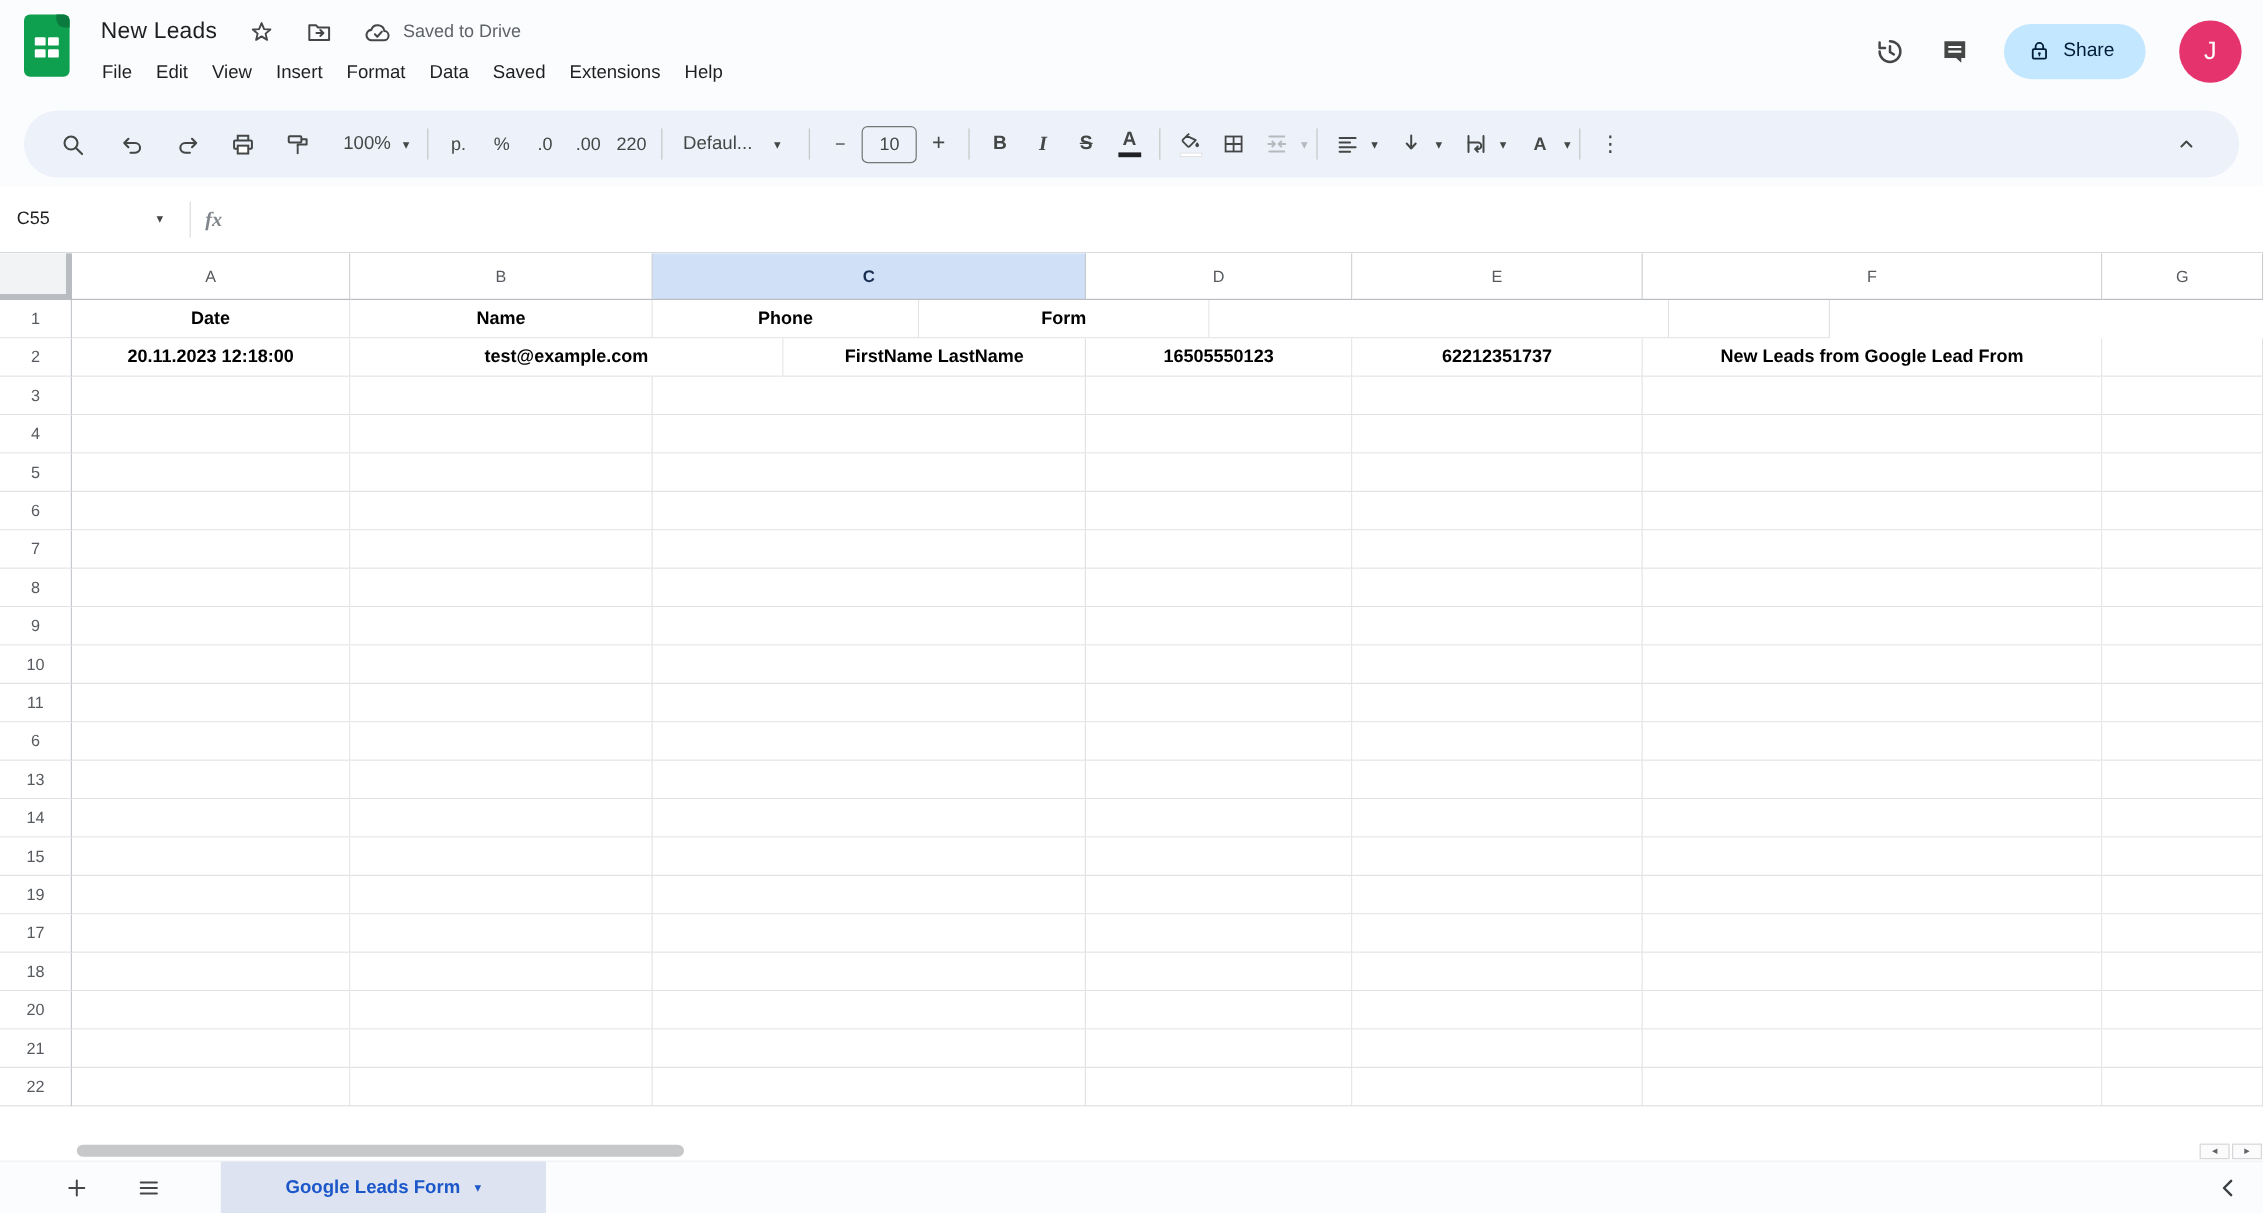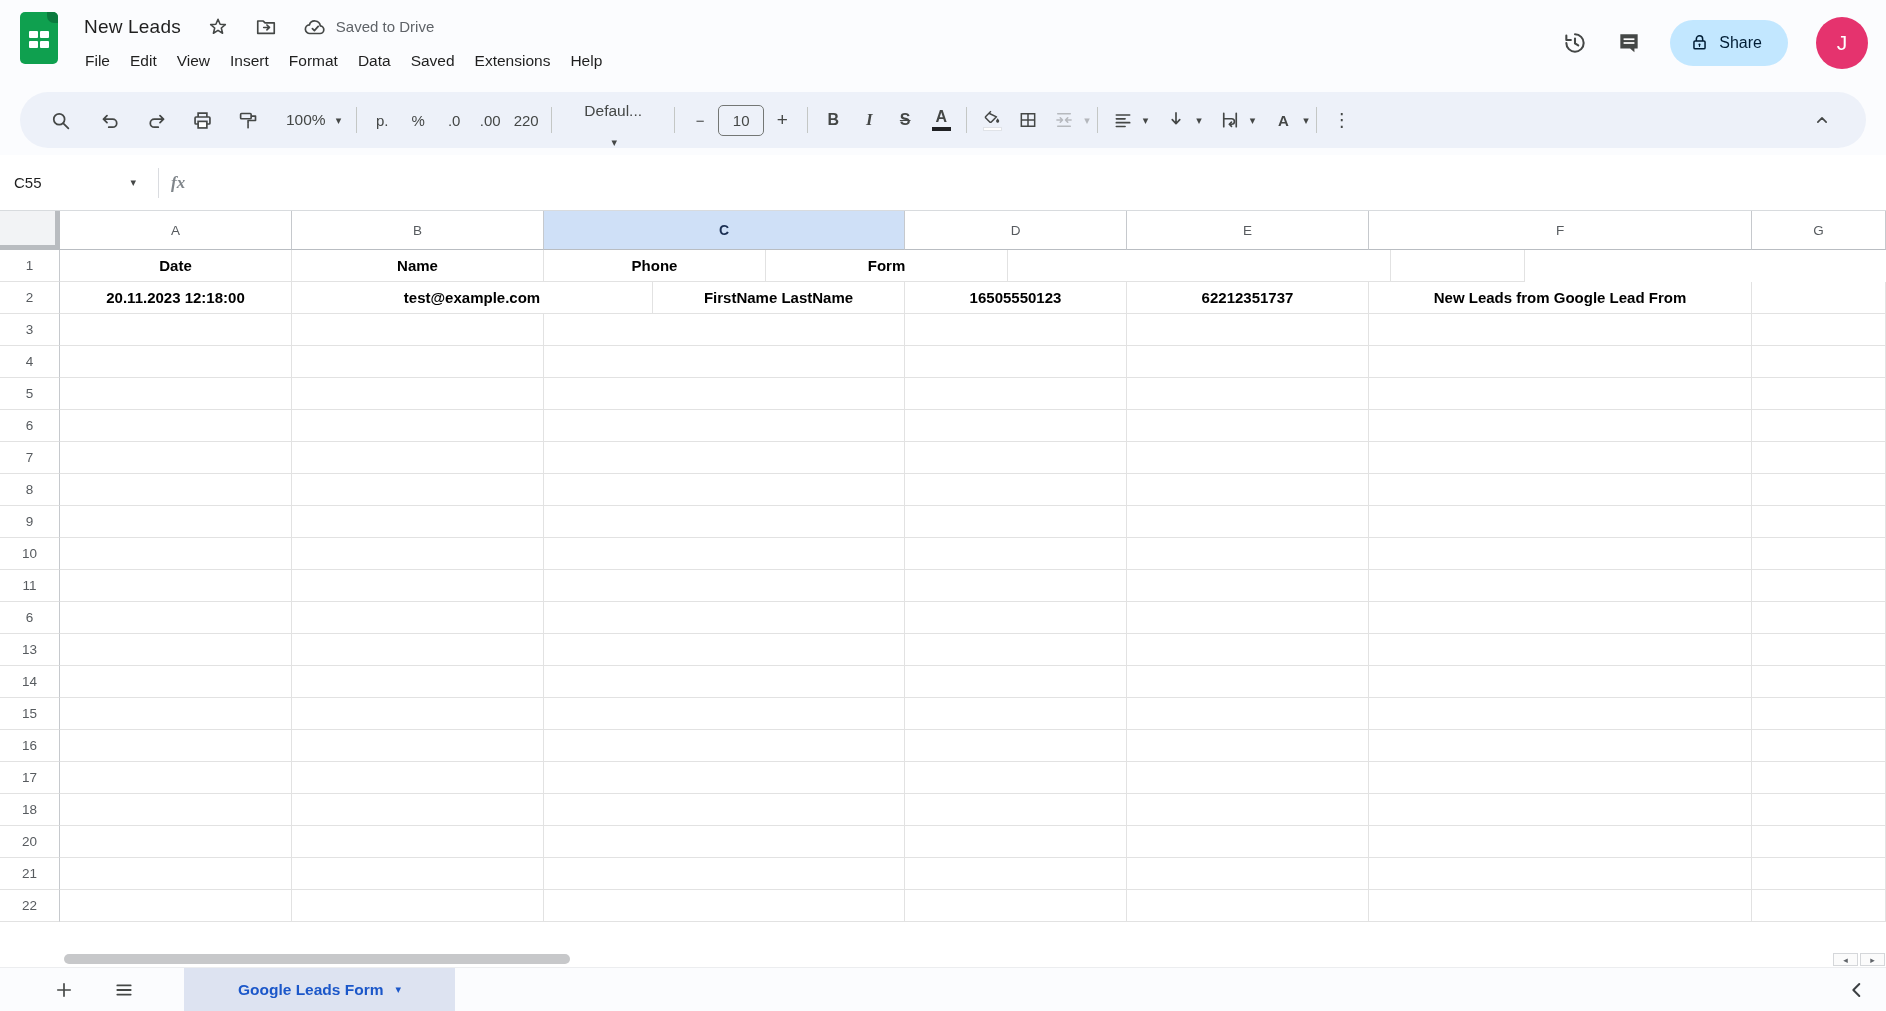--- a/index.html
+++ b/index.html
@@ -36,21 +36,21 @@
   .toolbar-wrap { height:70px; background:#FBFCFE; display:flex; align-items:center; padding:0 20px; }
   .toolbar { height:56px; width:100%; background:var(--toolbar-bg,#EDF1F9); border-radius:28px;
     display:flex; align-items:center; padding:0 26px 0 22px; }
   .tbtn { min-width:36px; height:36px; padding:0 5px; border-radius:6px; display:flex;
     align-items:center; justify-content:center; color:#444746; font-size:15px; position:relative; }
   .tbtn svg { display:block; }
   .tsep { width:1px; height:26px; background:#C4C7C5; margin:0 7px; flex:none; }
   .tcaret { font-size:11px; color:#444746; margin-left:2px; }
   .zoom-btn { display:flex; align-items:center; gap:8px; padding:0 8px; height:36px; color:#444746; font-size:15.5px; }
   .fontname { display:flex; align-items:center; gap:16px; padding:0 10px; min-width:108px;
-    height:36px; font-size:15.5px; color:#444746;flex-direction:column; }
+    height:36px; font-size:15.5px; color:#444746; }
   .fsize-box { width:46px; height:31px; border:1.5px solid #747775; border-radius:5px;
     display:flex; align-items:center; justify-content:center; font-size:15px; color:#444746;
     background:transparent; text-align:center; font-family:inherit; }
   .letter-btn { font-size:16px; font-weight:700; }
   .italic-letter { font-style:italic; font-family:"Liberation Serif",serif; font-weight:600; font-size:17px; }
   .strike-letter { text-decoration:line-through; font-weight:600; font-size:16px; }
   .color-a { display:flex; flex-direction:column; align-items:center; line-height:1; }
   .color-a .a { font-size:16px; font-weight:600; }
   .color-a .bar { width:19px; height:4px; margin-top:2px; background:#202124; }
   .fill-bar { width:19px; height:4px; margin-top:1px; background:#FFFFFF; border:.5px solid #E0E3E8; }
@@ -461,21 +461,21 @@
         <div class="row-h">15</div>
         <div class="cell" style="width: 232px;"></div>
         <div class="cell" style="width: 252px;"></div>
         <div class="cell" style="width: 361px;"></div>
         <div class="cell" style="width: 222px;"></div>
         <div class="cell" style="width: 242px;"></div>
         <div class="cell" style="width: 383px;"></div>
         <div class="cell" style="width: 134px;"></div>
       </div>
       <div class="g-row">
-        <div class="row-h">16</div>
+        <div class="row-h">19</div>
         <div class="cell" style="width: 232px;"></div>
         <div class="cell" style="width: 252px;"></div>
         <div class="cell" style="width: 361px;"></div>
         <div class="cell" style="width: 222px;"></div>
         <div class="cell" style="width: 242px;"></div>
         <div class="cell" style="width: 383px;"></div>
         <div class="cell" style="width: 134px;"></div>
       </div>
       <div class="g-row">
         <div class="row-h">17</div>

